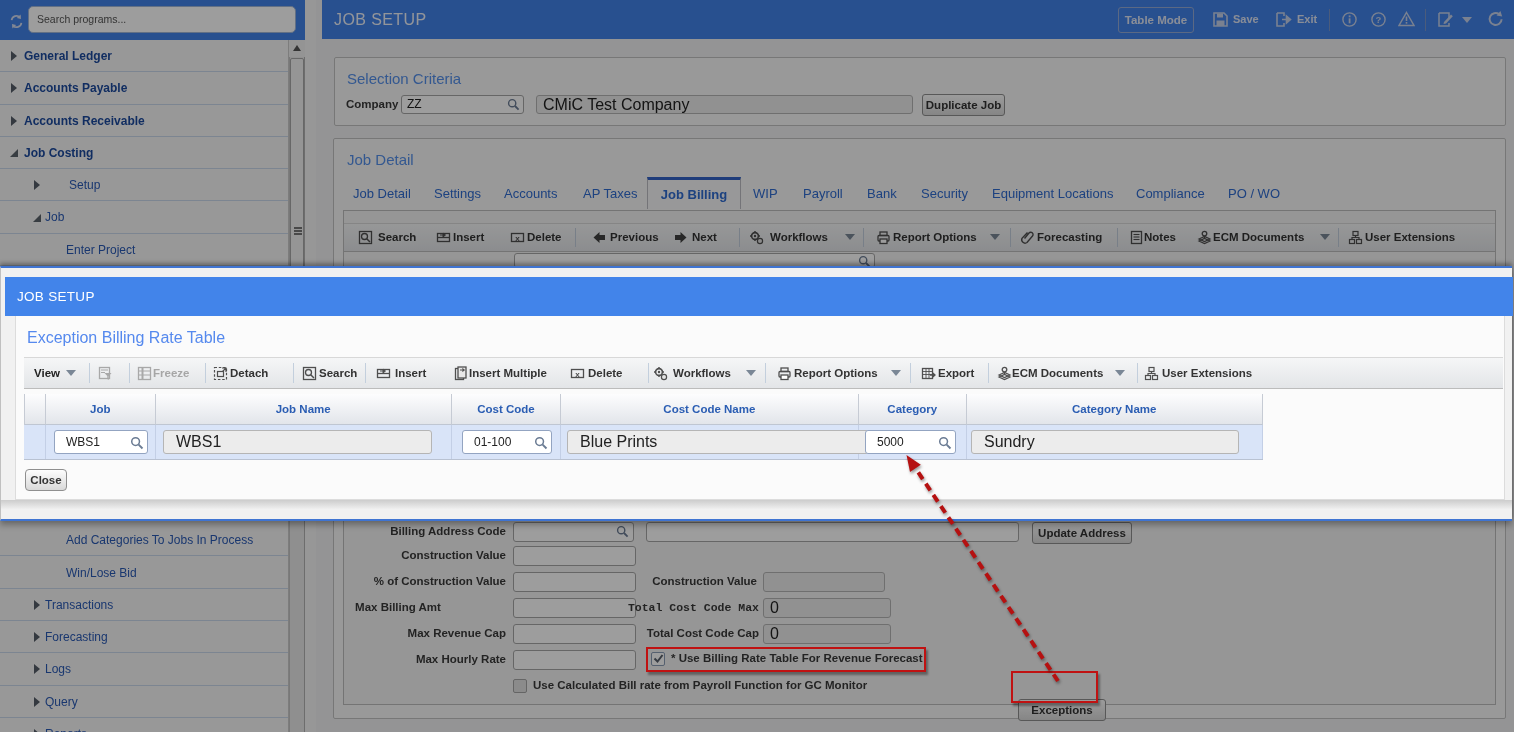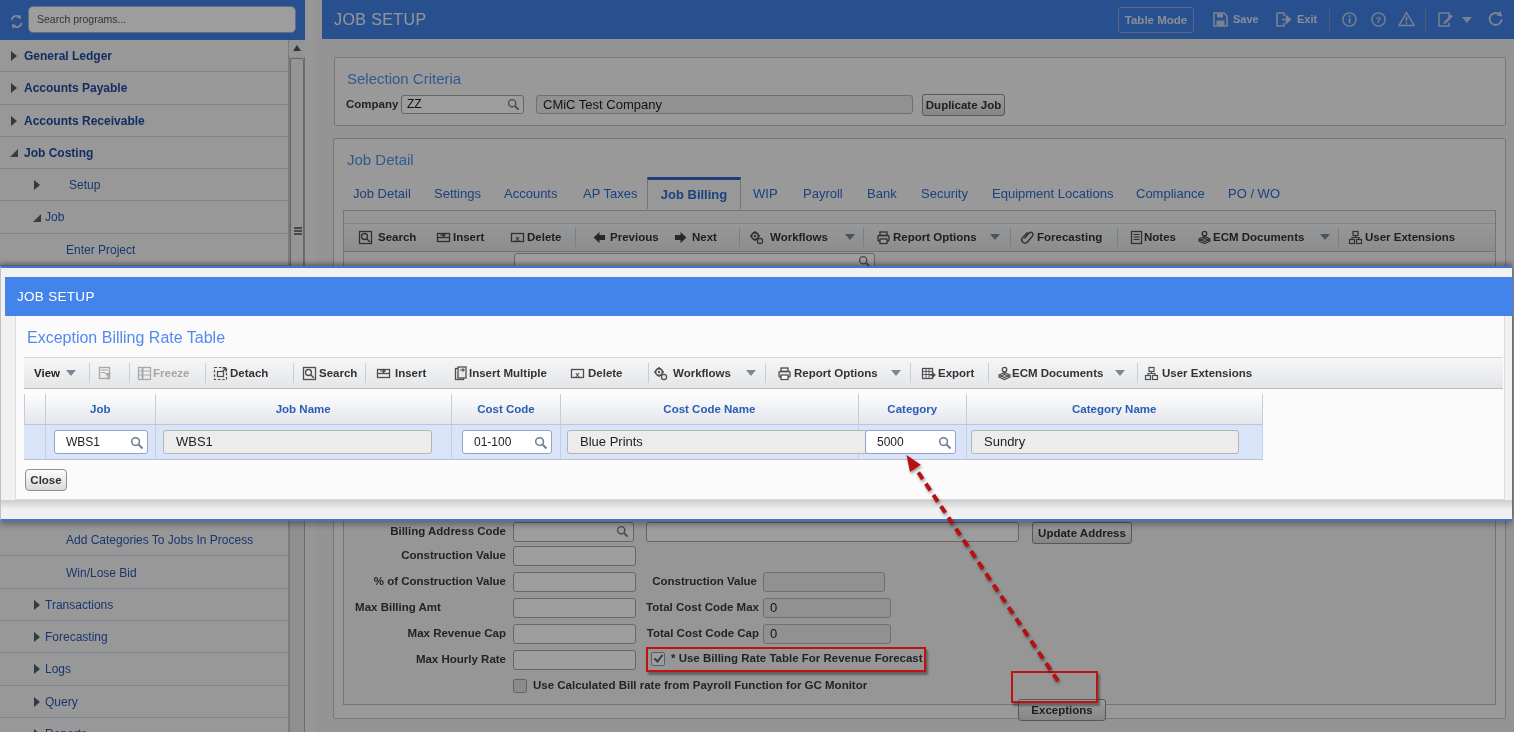--- a/index.html
+++ b/index.html
@@ -24,21 +24,21 @@
 
 #m-head { position:absolute; left:322px; top:0; width:1192px; height:39px; background:#4282e8; }
 #m-title { position:absolute; left:12px; top:0; height:39px; line-height:39px; color:#eef2fa; font-size:16px; letter-spacing:0.4px; }
 .hbtn-txt { position:absolute; top:0; height:39px; line-height:39px; color:#dfe6f6; font-size:11px; font-weight:bold; }
 .hsep { position:absolute; top:9px; height:22px; width:1px; background:#7b96c9; }
 
 .panel { position:absolute; background:#f8f8f8; border:1px solid #c2c2c2; border-radius:2px; }
 .p-head { color:#5590ea; font-size:15px; position:absolute; }
 label.fl { position:absolute; font-size:11.5px; font-weight:bold; color:#3a3a3a; white-space:nowrap; }
 .inp { position:absolute; background:#fff; border:1px solid #a6a6a6; border-radius:3px; font-size:12px; color:#222; white-space:nowrap; overflow:hidden; }
-.inp-ro { position:absolute; background:#ececec; border:1px solid #b5b5b5; border-radius:3px; font-size:13px; color:#222; white-space:nowrap; overflow:hidden; }
+.inp-ro { position:absolute; background:#ececec; border:1px solid #b5b5b5; border-radius:3px; font-size:16px; color:#222; white-space:nowrap; overflow:hidden; }
 .btn { position:absolute; background:linear-gradient(#fdfdfd,#d9d9d9); border:1px solid #8f8f8f; border-radius:3px; font-size:11.5px; font-weight:bold; color:#333; text-align:center; white-space:nowrap; }
 
 .tab { position:absolute; font-size:13px; color:#2f6bd0; white-space:nowrap; }
 
 .tbar { position:absolute; background:linear-gradient(#f5f6f7,#e3e5e8); border-top:1px solid #d8d8d8; border-bottom:1px solid #bcbcbc; }
 .tbtn { position:absolute; font-size:11.5px; font-weight:bold; color:#333; white-space:nowrap; }
 .tbtn.dis { color:#a6a6a6; }
 .tsep { position:absolute; width:1px; background:#c3cfdd; }
 .dd { position:absolute; width:0; height:0; border-left:5px solid transparent; border-right:5px solid transparent; border-top:6px solid #7a8796; }
 
@@ -300,21 +300,21 @@
 <div class="inp" style="left:646px;top:522px;width:373px;height:20px;"></div>
 <div class="btn" style="left:1032px;top:522px;width:100px;height:22px;line-height:20px;">Update Address</div>
 <label class="fl" style="left:276px;top:548.5px;width:230px;text-align:right;">Construction Value</label>
 <div class="inp" style="left:513px;top:546px;width:123px;height:20px;"></div>
 <label class="fl" style="left:276px;top:574.5px;width:230px;text-align:right;">% of Construction Value</label>
 <div class="inp" style="left:513px;top:572px;width:123px;height:20px;"></div>
 <label class="fl" style="left:607px;top:574.5px;width:150px;text-align:right;">Construction Value</label>
 <div class="inp-ro" style="left:763px;top:572px;width:122px;height:20px;"></div>
 <label class="fl" style="left:283px;top:600.5px;width:230px;text-align:center;">Max Billing Amt</label>
 <div class="inp" style="left:513px;top:598px;width:123px;height:20px;"></div>
-<label class="fl" style="left:599px;top:600.5px;width:160px;text-align:right;">Total Cost Code Max</label>
+<label class="fl" style="left:599px;top:600.5px;width:160px;text-align:right;font-family:Liberation Mono, monospace;">Total Cost Code Max</label>
 <div class="inp-ro" style="left:763px;top:598px;width:128px;height:20px;line-height:18px;padding-left:6px;">0</div>
 <label class="fl" style="left:276px;top:626.5px;width:230px;text-align:right;">Max Revenue Cap</label>
 <div class="inp" style="left:513px;top:624px;width:123px;height:20px;"></div>
 <label class="fl" style="left:599px;top:626.5px;width:160px;text-align:right;">Total Cost Code Cap</label>
 <div class="inp-ro" style="left:763px;top:624px;width:128px;height:20px;line-height:18px;padding-left:6px;">0</div>
 <label class="fl" style="left:276px;top:652.5px;width:230px;text-align:right;">Max Hourly Rate</label>
 <div class="inp" style="left:513px;top:650px;width:123px;height:20px;"></div>
 <div class="cb" style="left:651px;top:652px;"></div>
 <svg style="position:absolute;left:652px;top:652px" width="13" height="13" viewBox="0 0 13 13">
     <path d="M2.5 6.5 L5.5 9.5 L10.5 3" fill="none" stroke="#59616b" stroke-width="2"></path>

